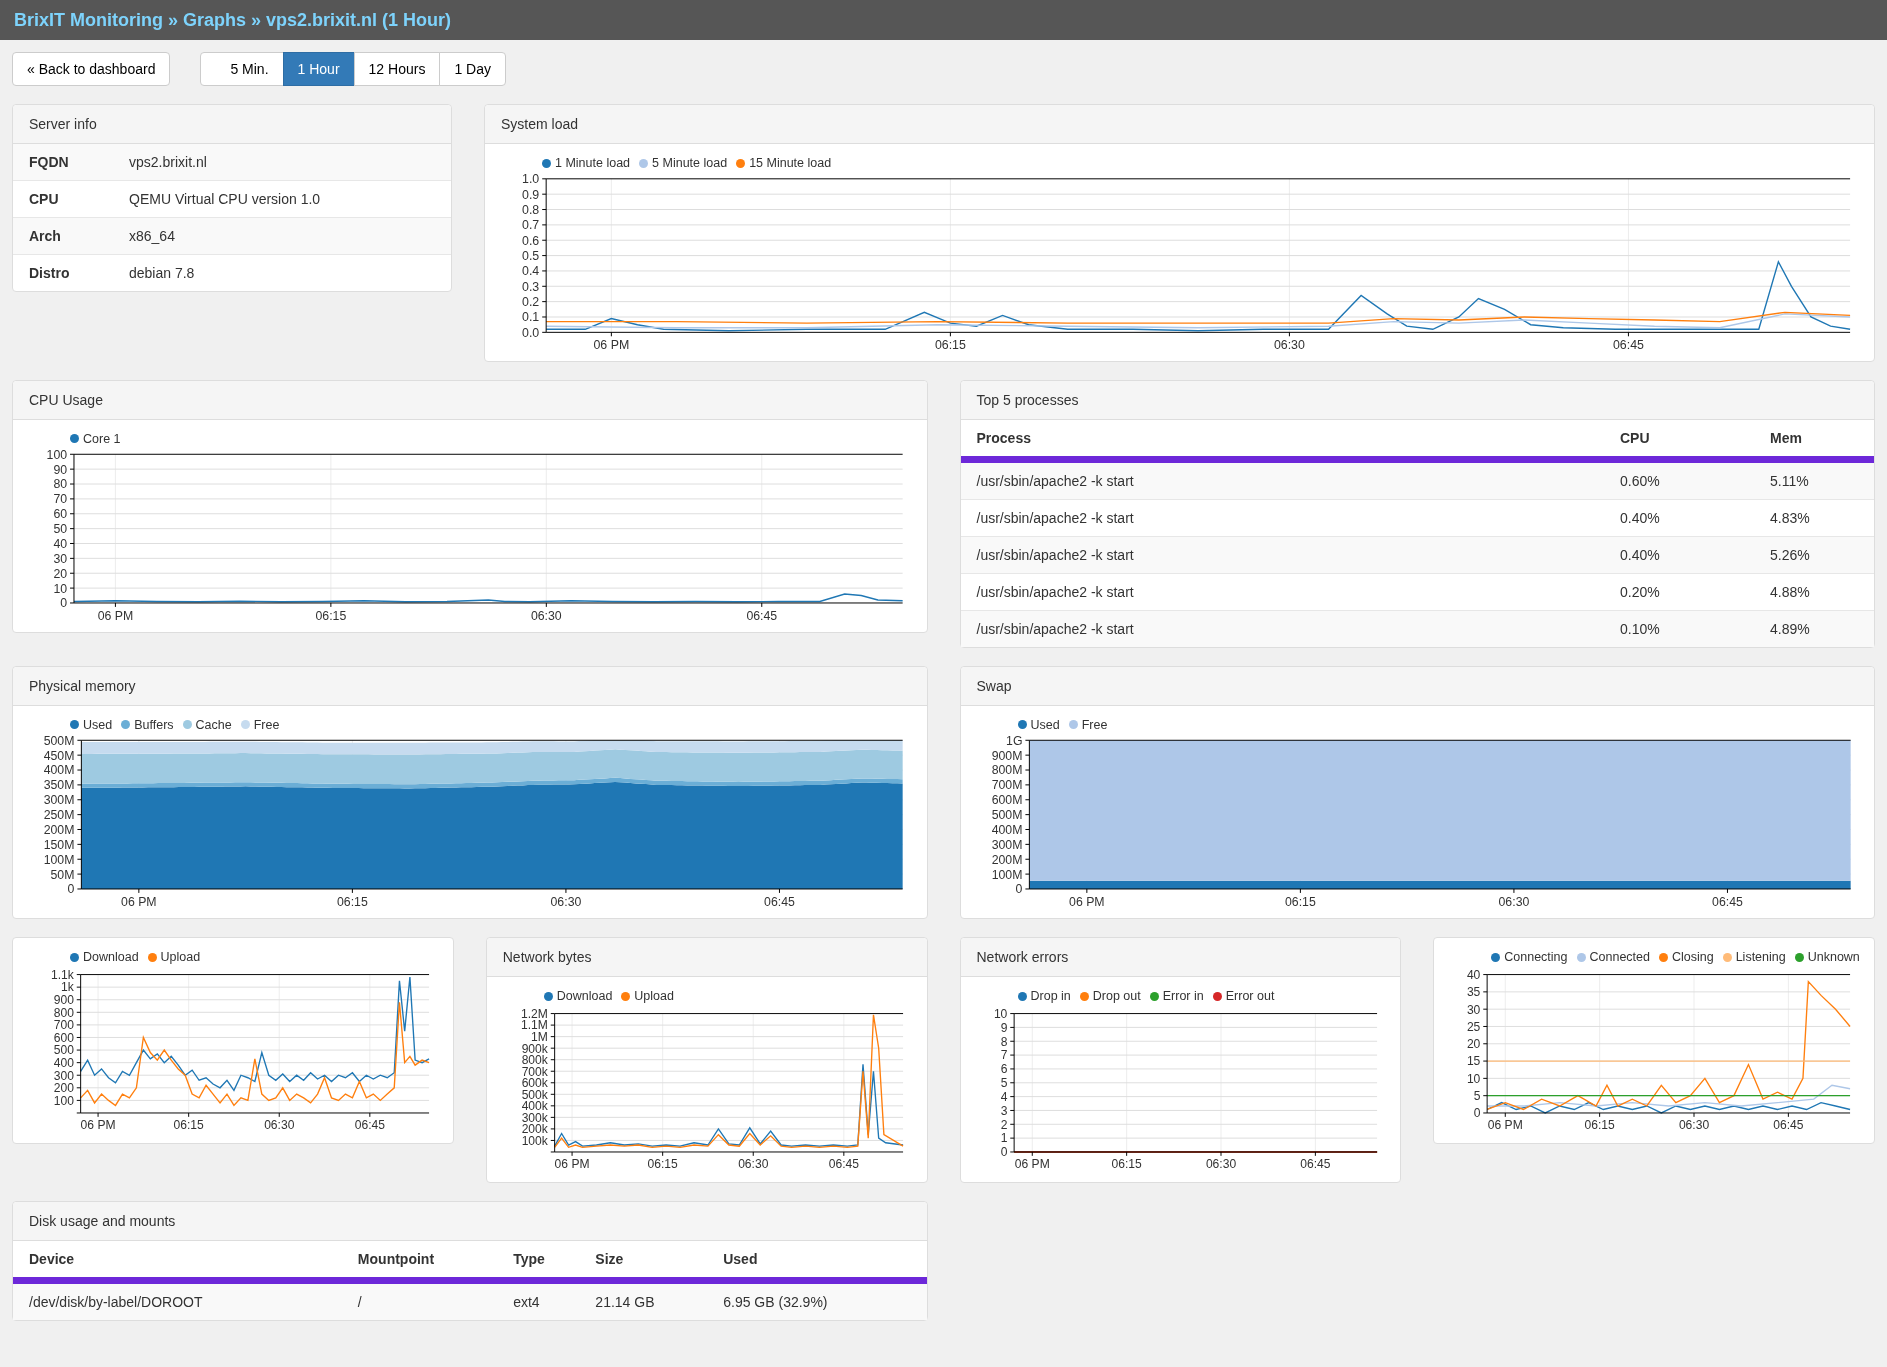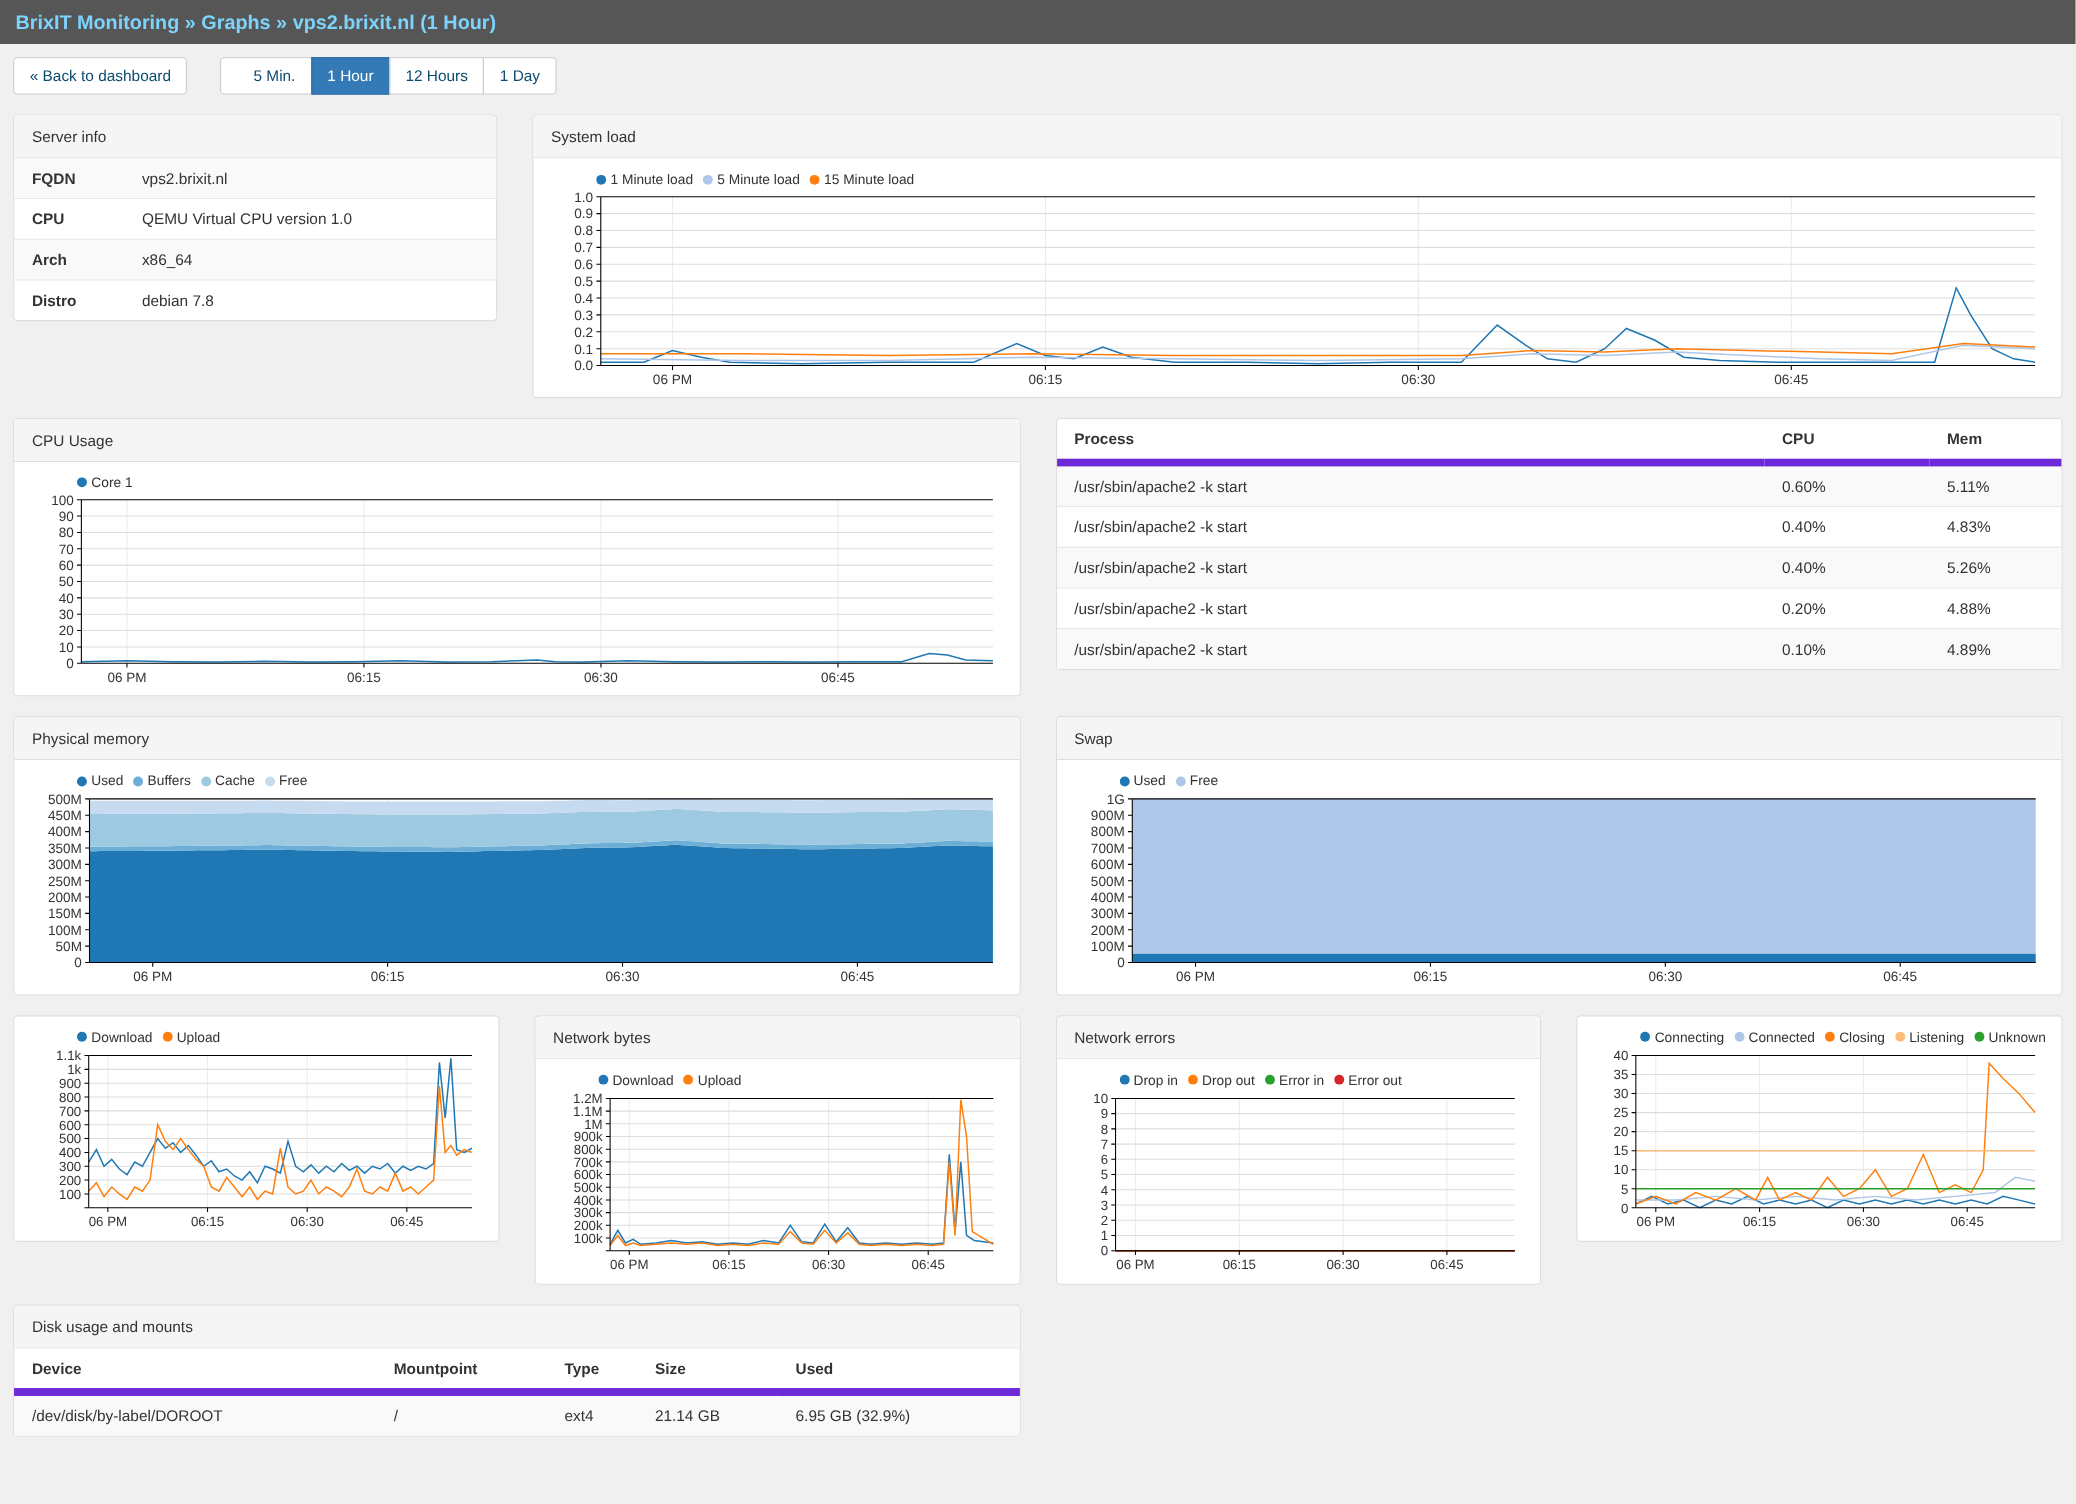--- a/index.html
+++ b/index.html
@@ -6,21 +6,21 @@
   html,body { margin:0; padding:0; background:#f0f0f0; font-family:"Liberation Sans", sans-serif; color:#333; }
   svg text { font-family:"Liberation Sans", sans-serif; }
 
   .topbar { background:#565656; color:#7dd3fc; height:40px; line-height:40px; padding:0 14px;
             font-size:18px; font-weight:bold; }
 
   .content { padding:12px; }
 
   .toolbar { display:flex; align-items:center; margin-bottom:18px; }
   .btn { background:#fff; border:1px solid #ccc; border-radius:4px; padding:8px 14px;
-         font-size:14px; color:#0c4a6e; cursor:pointer; font-family:inherit; }
+         font-size:14px; color:#000000; cursor:pointer; font-family:inherit; }
   .btn-group { display:inline-flex; margin-left:14px; }
   .btn-group .btn { border-radius:0; margin-left:-1px; }
   .btn-group .btn:first-child { border-radius:4px 0 0 4px; margin-left:16px;padding-left:29px; }
   .btn-group .btn:last-child { border-radius:0 4px 4px 0; }
   .btn.active { background:#337ab7; border-color:#2e6da4; color:#fff; }
 
   .row { display:flex; gap:32px; margin-bottom:18px; align-items:flex-start; }
   .half { width:calc(50% - 16px); }
   .quarter { width:calc(25% - 24px); }
   .grow { flex:1; min-width:0; }
@@ -221,20 +221,21 @@
             <text x="295.365" y="173" text-anchor="middle" font-size="12.5" fill="#333">06:15</text>
             <line x1="514.155" x2="514.155" y1="156" y2="160" stroke="#000"></line>
             <text x="514.155" y="173" text-anchor="middle" font-size="12.5" fill="#333">06:30</text>
             <line x1="732.9449999999999" x2="732.9449999999999" y1="156" y2="160" stroke="#000"></line>
             <text x="732.9449999999999" y="173" text-anchor="middle" font-size="12.5" fill="#333">06:45</text>
           </svg>
       </div>
     </div>
 
     <div class="panel half">
+      <div class="panel-heading">Top 5 processes</div>
       <table class="panel-table">
         <thead>
           <tr>
             <th>Process</th>
             <th class="col-cpu">CPU</th>
             <th class="col-mem">Mem</th>
           </tr>
         </thead>
         <tbody>
           <tr>

